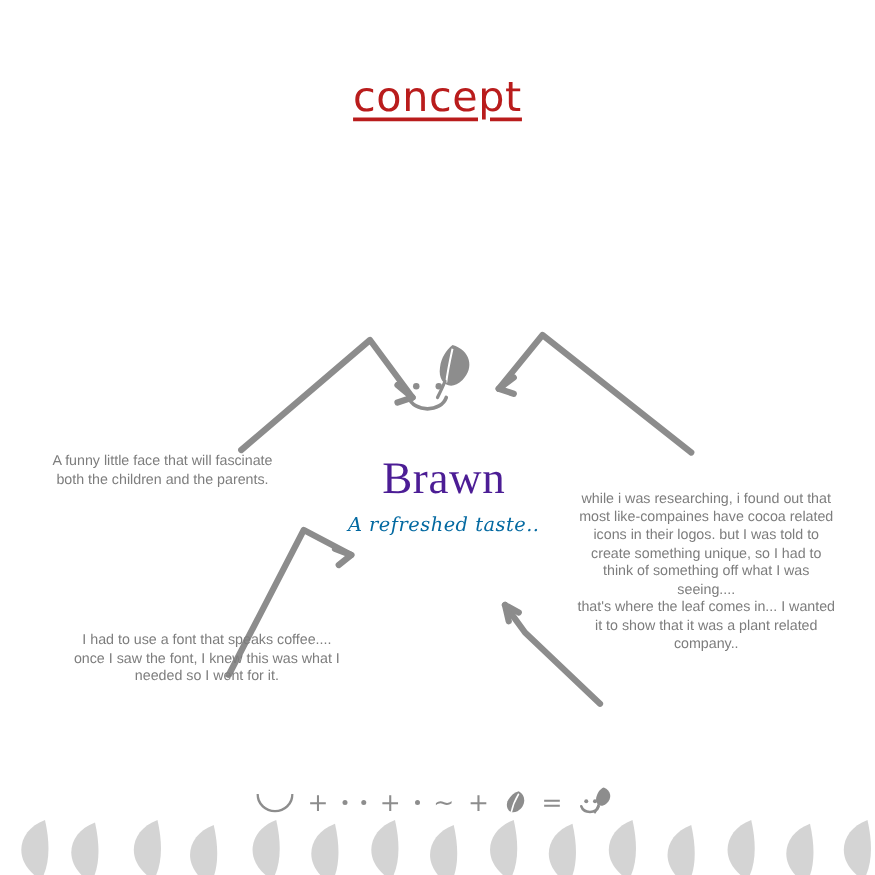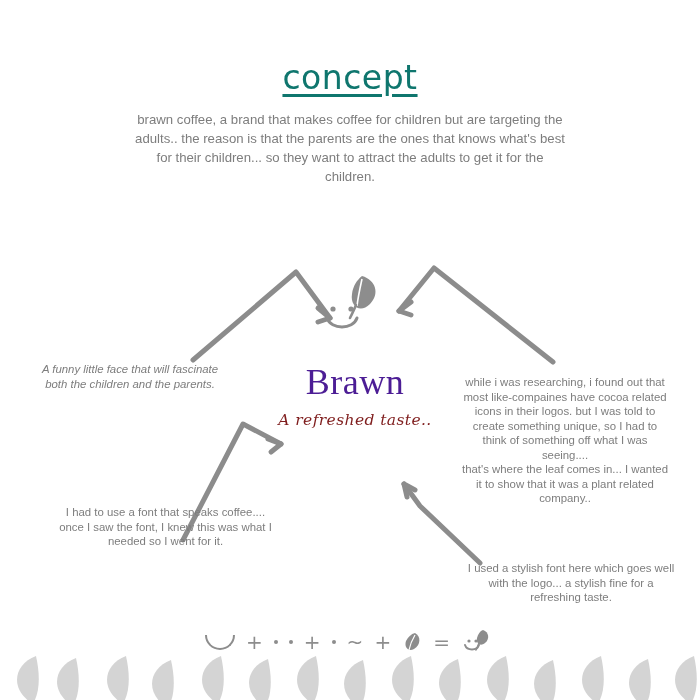--- a/index.html
+++ b/index.html
@@ -25,21 +25,21 @@
   .title {
     position: absolute;
     top: 58px;
     left: 0;
     width: 700px;
     text-align: center;
     font-family: "DejaVu Sans", sans-serif;
     font-size: 33px;
     font-weight: 400;
     letter-spacing: 0.5px;
-    color: #0f766e;
+    color: #b91c1c;
     text-decoration: underline;
     text-underline-offset: 5px;
   }
 
   
   .intro {
     position: absolute;
     top: 110px;
     left: 130px;
     width: 440px;
@@ -89,35 +89,35 @@
     line-height: 38px;
     font-weight: 400;
     color: #4c1d95;
     letter-spacing: 0.5px;
   }
   .tagline {
     margin-top: 10px;
     font-family: "DejaVu Serif", serif;
     font-style: italic;
     font-size: 15.5px;
-    color: #7f1d1d;
+    color: #0369a1;
     letter-spacing: 0.4px;
   }
 
   
   .ann {
     position: absolute;
     font-size: 11.4px;
     line-height: 14.5px;
     color: #7d7d7d;
     text-align: center;
   }
-  .ann-left-face   { top: 362px; left: 40px;  width: 180px; font-style: italic; }
+  .ann-left-face   { top: 362px; left: 40px;  width: 180px; }
   .ann-left-font   { top: 505px; left: 58px;  width: 215px; text-align: center; }
-  .ann-right-leaf  { top: 375px; left: 460px; width: 210px; }
+  .ann-right-leaf  { top: 392px; left: 460px; width: 210px; }
   .ann-right-font  { top: 561px; left: 462px; width: 218px; }
 
   
   .equation {
     position: absolute;
     top: 622px;
     left: 0;
     width: 700px;
     height: 40px;
     display: flex;
@@ -162,21 +162,20 @@
     overflow: hidden;
   }
 </style>
 </head>
 <body>
 
 <div class="page">
 
   <div class="title">concept</div>
 
-  <div class="intro">brawn coffee, a brand that makes coffee for children but are targeting the adults.. the reason is that the parents are the ones that knows what's best for their children... so they want to attract the adults to get it for the children.</div>
 
 
   <svg class="arrows" width="700" height="700" viewBox="0 0 700 700">
     <g fill="none" stroke="#8c8c8c" stroke-width="5" stroke-linecap="round" stroke-linejoin="round">
 
       <path d="M193,360 L296,272 L330,318"></path>
       <path d="M330,318 L318,308 M330,318 L318,322" stroke-width="5"></path>
 
       <path d="M553,362 L434,268 L399,311"></path>
       <path d="M399,311 L411,302 M399,311 L411,315" stroke-width="5"></path>
@@ -209,21 +208,20 @@
     <div class="brand-name">
       <div>Brawn</div>
     </div>
     <div class="tagline">A refreshed taste..</div>
   </div>
 
   <div class="ann ann-left-face">A funny little face that will fascinate both the children and the parents.</div>
   <div class="ann ann-left-font">I had to use a font that speaks coffee.... once I saw the font, I knew this was what I needed so I went for it.</div>
   <div class="ann ann-right-leaf" style="white-space:pre-line;">while i was researching, i found out that most like-compaines have cocoa related icons in their logos. but I was told to create something unique, so I had to think of something off what I was seeing....
 that's where the leaf comes in... I wanted it to show that it was a plant related company..</div>
-  <div class="ann ann-right-font">I used a stylish font here which goes well with the logo... a stylish fine for a refreshing taste.</div>
 
   <div class="equation">
     <span class="eq-item">
         <span class="eq-smile"></span>
       </span>
     <span class="eq-item eq-sym">+</span>
     <span class="eq-item">
         <span class="eq-dot"></span>
       </span>
     <span class="eq-item">

